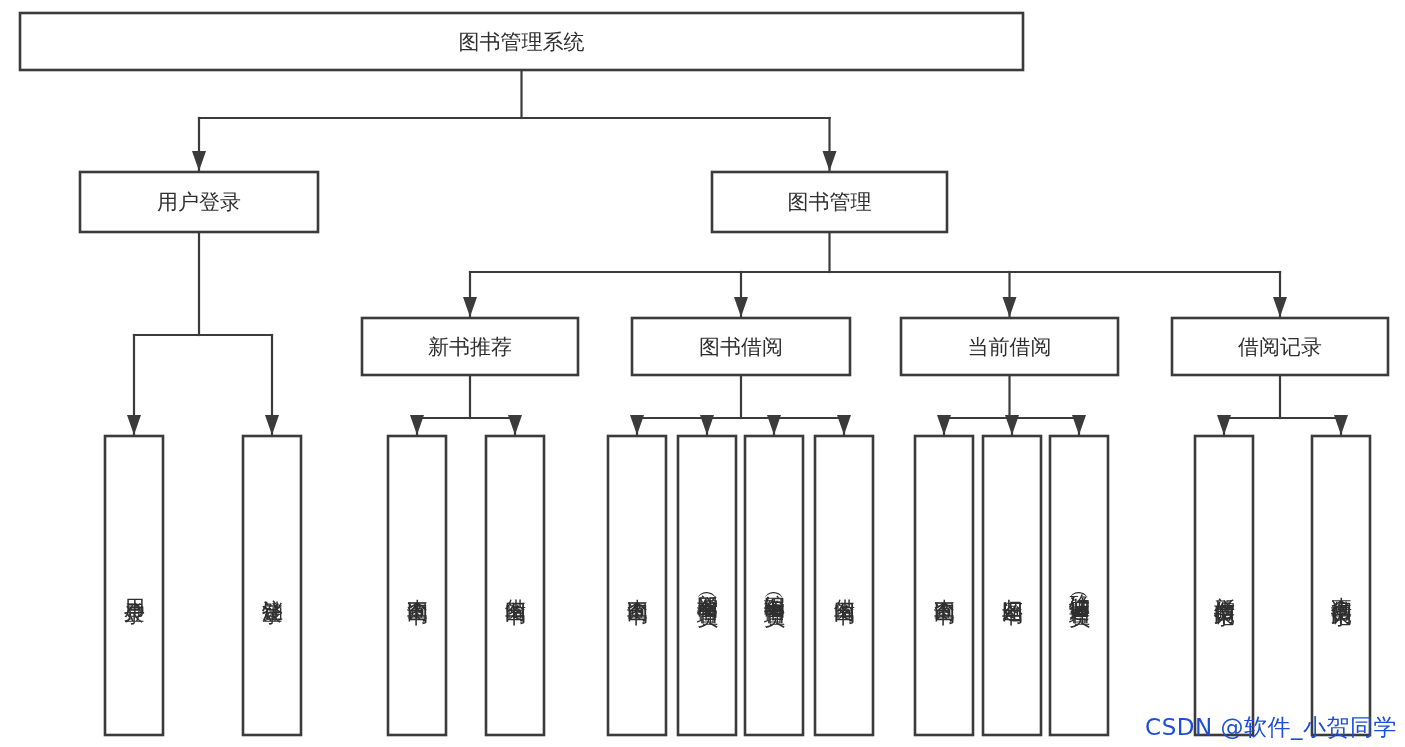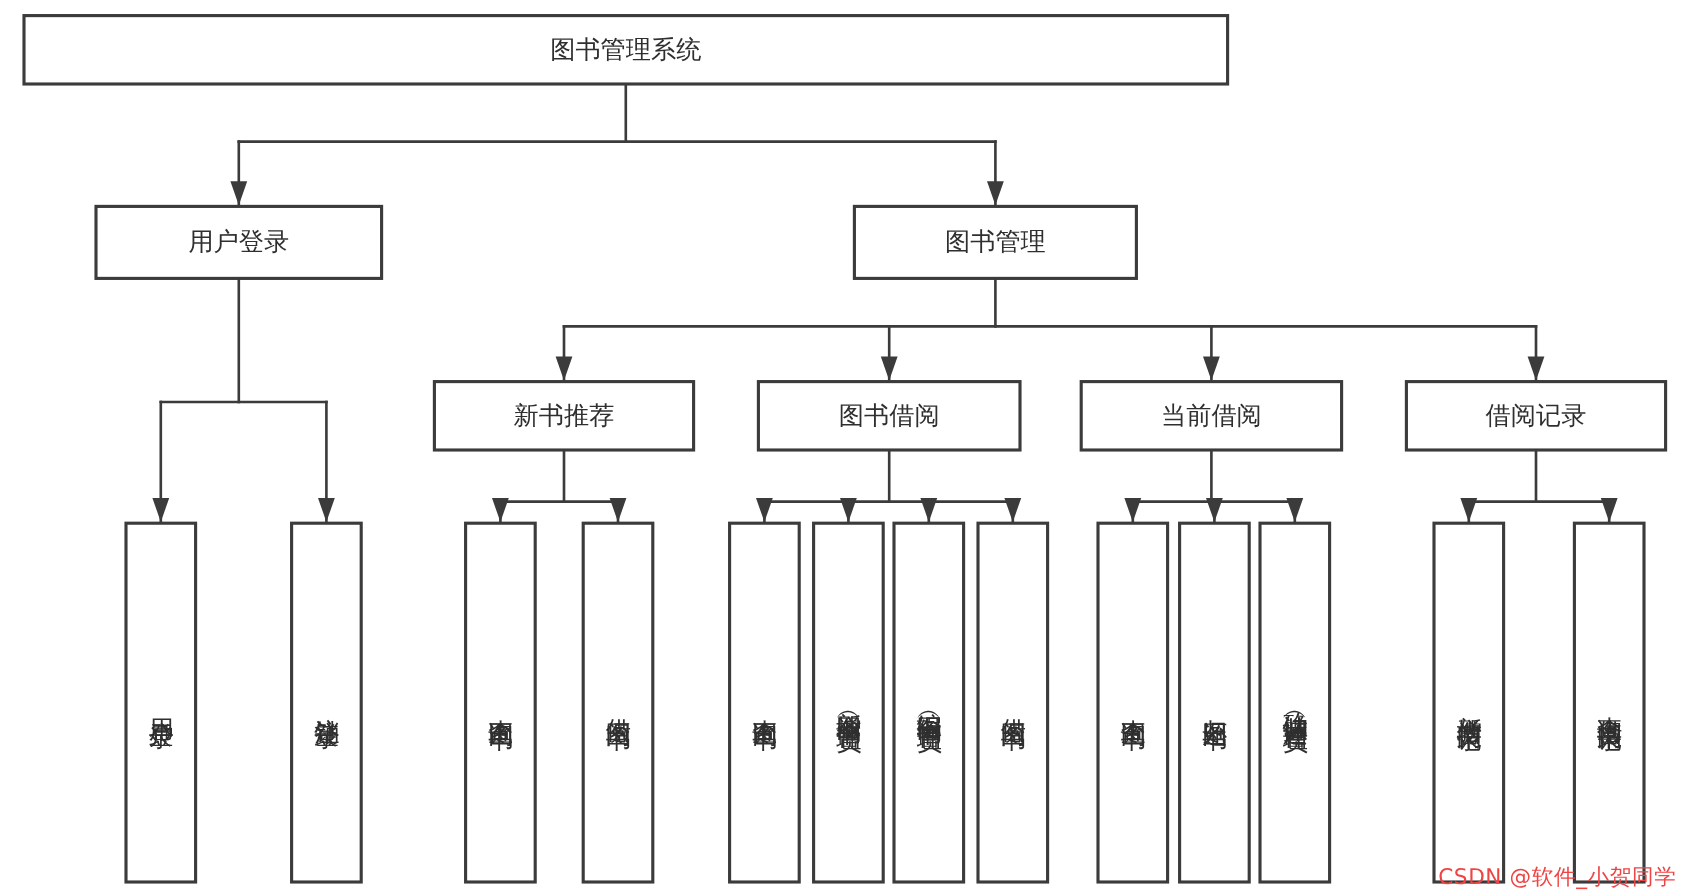--- a/index.html
+++ b/index.html
@@ -63,22 +63,22 @@
     letter-spacing: 2px;
     color: #2f2f2f;
     white-space: nowrap;
     pointer-events: none;
   }
   .watermark {
     position: absolute;
     right: 8px;
     bottom: 4px;
     font-family: "DejaVu Sans", "Liberation Sans", sans-serif;
-    font-size: 18px;
-    color: #ef4444;
+    font-size: 23px;
+    color: #1d4ed8;
     letter-spacing: 0.5px;
     user-select: none;
   }
 </style>
 </head>
 <body>
 
 <div id="diagram-root">
 
   <svg id="tree-svg" viewBox="0 0 1405 747">

